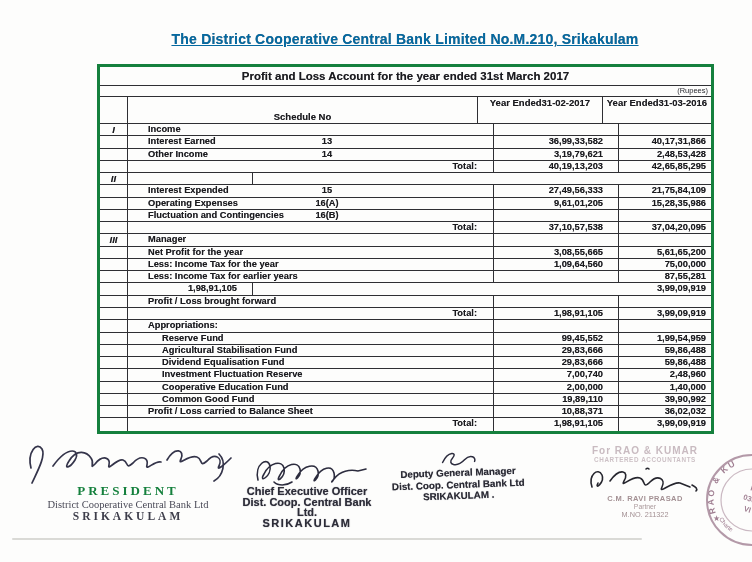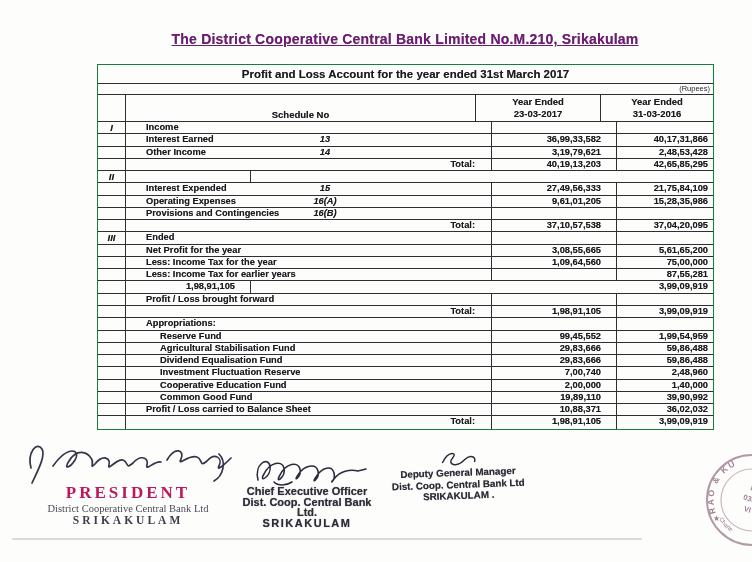--- a/index.html
+++ b/index.html
@@ -7,57 +7,57 @@
   .page {
     position:relative; width:752px; height:562px; margin:0 auto;
     background:#fdfdfc; overflow:hidden;
     font-family:"Liberation Sans", sans-serif; color:#1b1b1f;
   }
   .scan-text { text-shadow:0 0 .5px rgba(25,25,35,.55); }
 
   .main-title {
     position:absolute; left:90px; top:31px; width:630px;
     text-align:center; font-size:14px; font-weight:bold;
-    text-decoration:underline; letter-spacing:.2px; color:#701a75;
+    text-decoration:underline; letter-spacing:.2px; color:#0369a1;
   }
 
   .pl-table {
     position:absolute; left:97px; top:64px; width:617px;
-    border:1px solid #15803d; background:#fdfdfc;
+    border:3px solid #15803d; background:#fdfdfc;
   }
   .title-row {
     height:19px; line-height:18px; text-align:center;
     font-weight:bold; font-size:11.5px; border-bottom:1px solid #2f2f33;
   }
   .rupees-row {
     height:11px; line-height:10px; text-align:right; font-size:7.5px;
     padding-right:3px; border-bottom:1px solid #2f2f33; color:#2a2a30;
   }
   .header-row { display:flex; height:27px; border-bottom:1px solid #2f2f33; font-weight:bold; font-size:9.5px; }
   .h1 { width:28px; border-right:1px solid #2f2f33; }
   .h2 { width:350px; border-right:1px solid #2f2f33; display:flex; align-items:flex-end; justify-content:center; padding-bottom:1px; }
   .h3 { width:125px; border-right:1px solid #2f2f33; }
   .h4 { flex:1; }
-  .h3, .h4 { display:flex; flex-direction:column; justify-content:center; text-align:center; line-height:12px; }
+  .h3, .h4 { display:flex; flex-direction:row; justify-content:center; text-align:center; line-height:12px; }
 
   .trow { display:flex; height:12.28px; border-bottom:1px solid #2f2f33; font-size:9.3px; font-weight:bold; line-height:11px; }
   .trow:last-child { border-bottom:none; }
   .cell { overflow:hidden; }
   .c1 { width:28px; border-right:1px solid #2f2f33; text-align:center; font-style:italic; font-size:9.5px; }
   .c2 { width:350px; border-right:1px solid #2f2f33; position:relative; padding-left:4px; white-space:nowrap;margin-left:16px; }
   .lbl.ind { padding-left:14px; display:inline-block; }
-  .sched { position:absolute; left:148px; top:0; width:70px; text-align:center;font-style:italic; }
+  .sched { position:absolute; left:148px; top:0; width:70px; text-align:center; }
   .tot   { position:absolute; right:16px; top:0; }
   .c3 { width:125px; border-right:1px solid #2f2f33; text-align:right; padding-right:15px; }
   .c4 { flex:1; text-align:right; padding-right:5px; }
 
   .sig-block { position:absolute; text-align:center; }
   .sig-president { left:14px; top:436px; width:228px; }
   .sig-president svg { display:block; margin:0 auto -3px auto; }
-  .p-title { font-family:"Liberation Serif", serif; font-weight:bold; font-size:17px; letter-spacing:3px; color:#be185d; }
+  .p-title { font-family:"Liberation Serif", serif; font-weight:bold; font-size:13px; letter-spacing:3px; color:#15803d; }
   .p-org   { font-family:"Liberation Serif", serif; font-size:10.5px; color:#4a4a57; }
   .p-place { font-family:"Liberation Serif", serif; font-weight:bold; font-size:11.5px; letter-spacing:3px; color:#3e3e4b; }
 
   .sig-ceo { left:237px; top:452px; width:140px; }
   .sig-ceo svg { display:block; margin:0 auto -4px auto; }
   .s-line { font-weight:bold; font-size:11px; line-height:10.5px; color:#2d2d38; text-shadow:0 0 1px rgba(45,45,65,.65); }
   .s-place { letter-spacing:1.5px; }
 
   .sig-dgm { left:382px; top:447px; width:152px; transform:rotate(-2deg); }
   .sig-dgm svg { display:block; margin:0 auto -2px auto; }
@@ -82,21 +82,21 @@
   <div class="main-title scan-text">The District Cooperative Central Bank Limited No.M.210, Srikakulam</div>
 
   <div class="pl-table">
     <div class="title-row scan-text">Profit and Loss Account for the year ended 31st March 2017</div>
     <div class="rupees-row">(Rupees)</div>
     <div class="header-row scan-text">
       <div class="h1"></div>
       <div class="h2">Schedule No</div>
       <div class="h3">
         <span>Year Ended</span>
-        <span>23-03-2017</span>
+        <span>31-02-2017</span>
       </div>
       <div class="h4">
         <span>Year Ended</span>
         <span>31-03-2016</span>
       </div>
     </div>
     <div class="scan-text">
         <div class="trow">
           <div class="cell c1">I</div>
           <div class="cell c2"><span class="lbl">Income</span></div>
@@ -135,35 +135,35 @@
           <div class="cell c4">21,75,84,109</div>
         </div>
         <div class="trow">
           <div class="cell c1"></div>
           <div class="cell c2"><span class="lbl">Operating Expenses</span><span class="sched">16(A)</span></div>
           <div class="cell c3">9,61,01,205</div>
           <div class="cell c4">15,28,35,986</div>
         </div>
         <div class="trow">
           <div class="cell c1"></div>
-          <div class="cell c2"><span class="lbl">Provisions and Contingencies</span><span class="sched">16(B)</span></div>
+          <div class="cell c2"><span class="lbl">Fluctuation and Contingencies</span><span class="sched">16(B)</span></div>
           <div class="cell c3"></div>
           <div class="cell c4"></div>
         </div>
         <div class="trow">
           <div class="cell c1"></div>
           <div class="cell c2">
             <span class="tot">Total:</span>
           </div>
           <div class="cell c3">37,10,57,538</div>
           <div class="cell c4">37,04,20,095</div>
         </div>
         <div class="trow">
           <div class="cell c1">III</div>
-          <div class="cell c2"><span class="lbl">Ended</span></div>
+          <div class="cell c2"><span class="lbl">Manager</span></div>
           <div class="cell c3"></div>
           <div class="cell c4"></div>
         </div>
         <div class="trow">
           <div class="cell c1"></div>
           <div class="cell c2"><span class="lbl">Net Profit  for the year</span></div>
           <div class="cell c3">3,08,55,665</div>
           <div class="cell c4">5,61,65,200</div>
         </div>
         <div class="trow">
@@ -286,20 +286,35 @@
     <svg width="58" height="22" viewBox="0 0 58 22">
       <g fill="none" stroke="#2c2c3e" stroke-width="1.5" stroke-linecap="round">
         <path d="M14 15 C20 3 30 5 24 11 C18 17 28 21 36 13 C42 7 48 11 46 15"></path>
       </g>
     </svg>
     <div class="d-line">Deputy General Manager</div>
     <div class="d-line">Dist. Coop. Central Bank Ltd</div>
     <div class="d-line">SRIKAKULAM .</div>
   </div>
 
+  <div class="sig-block sig-auditor">
+    <div class="a-firm">For RAO &amp; KUMAR</div>
+    <div class="a-type">CHARTERED ACCOUNTANTS</div>
+    <svg width="122" height="42" viewBox="0 0 122 42">
+      <g fill="none" stroke="#26262e" stroke-width="1.6" stroke-linecap="round">
+        <path d="M8 28 C4 16 14 8 18 16 C21 23 10 32 14 24"></path>
+        <path d="M26 22 C36 8 46 12 40 22 C36 30 48 16 56 19 C62 21 58 31 66 23 C74 15 82 20 78 28 C74 36 88 22 96 24 L106 28"></path>
+        <path d="M62 10 C63 9 64 9 65 10"></path>
+        <path d="M108 26 C112 28 114 30 112 32"></path>
+      </g>
+    </svg>
+    <div class="a-name">C.M. RAVI PRASAD</div>
+    <div class="a-role">Partner</div>
+    <div class="a-mno">M.NO. 211322</div>
+  </div>
 
   <svg class="seal" width="98" height="98" viewBox="0 0 98 98">
     <defs>
       <path id="arcTop" d="M13 62 A38 38 0 0 1 46 11"></path>
       <path id="arcBot" d="M16 68 A38 38 0 0 0 50 87"></path>
     </defs>
     <circle cx="49" cy="49" r="45" fill="none" stroke="rgba(160,127,146,.8)" stroke-width="2"></circle>
     <circle cx="49" cy="49" r="31" fill="none" stroke="rgba(160,127,146,.55)" stroke-width="1.2"></circle>
     <text font-size="8.5" font-weight="bold" fill="#a07f92" letter-spacing="2">
       <textPath href="#arcTop">RAO &amp; KU</textPath>

